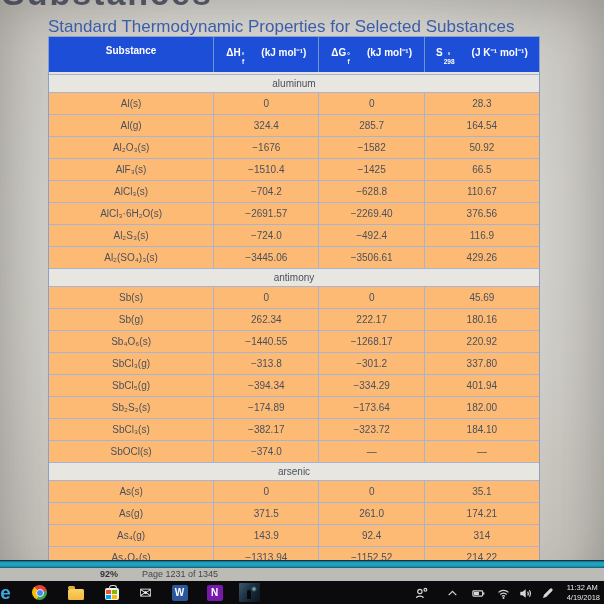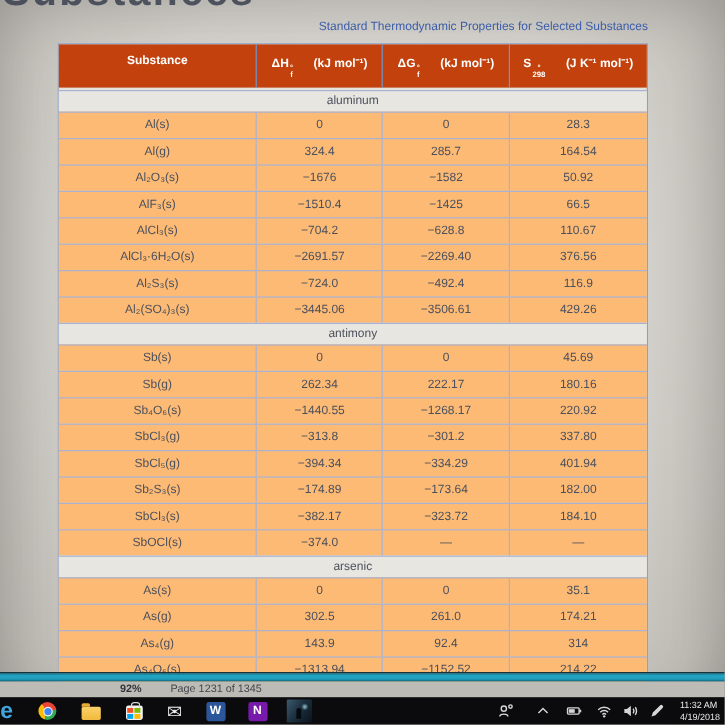--- a/index.html
+++ b/index.html
@@ -11,32 +11,32 @@
     box-shadow: inset 0 0 60px rgba(60,58,54,.35);
   }
   
   .cropped-heading {
     position:absolute; top:-26px; left:2px;
     font-size:34px; font-weight:bold; color:#3a4150; letter-spacing:2px;
     opacity:.85;
   }
   .doc-title {
     position:absolute; top:17px; left:48px; width:492px;
-    text-align:right; font-size:10px; color:#3c5da9;
+    text-align:left; font-size:17px; color:#3c5da9;
   }
   
   .thermo-table {
     position:absolute; top:36px; left:48px; width:492px;
     --cols: 33.5% 21.5% 21.5% 23.5%;
     border:1px solid #8fa0c6; background:#e4e3de;
     font-size:10px; color:#4b505c;
   }
   .thead {
     display:grid; grid-template-columns:var(--cols);
-    background:#c2410c; color:#fff; font-weight:bold; font-size:10px;
+    background:#1d4ed8; color:#fff; font-weight:bold; font-size:10px;
     border-bottom:2px solid #e4e3de;
   }
   .th { padding:8px 2px; text-align:center; border-left:1px solid #6f97cc; }
   .th:first-child { border-left:none; }
   .stk { display:inline-flex; flex-direction:column; line-height:.85; font-size:6.5px; vertical-align:-2px; margin-left:1px; }
   .unit { margin-left:17px; }
   .section-row {
     padding:3px 12px; text-align:center; font-size:10px; color:#4c515c;
     background:#e7e6e1; border-top:1px solid #a9b2d0;
   }
@@ -222,21 +222,21 @@
         </div>
         <div class="section-row">arsenic</div>
         <div class="tr">
           <div class="td">As(s)</div>
           <div class="td">0</div>
           <div class="td">0</div>
           <div class="td">35.1</div>
         </div>
         <div class="tr">
           <div class="td">As(g)</div>
-          <div class="td">302.5</div>
+          <div class="td">371.5</div>
           <div class="td">261.0</div>
           <div class="td">174.21</div>
         </div>
         <div class="tr">
           <div class="td">As₄(g)</div>
           <div class="td">143.9</div>
           <div class="td">92.4</div>
           <div class="td">314</div>
         </div>
         <div class="tr">

